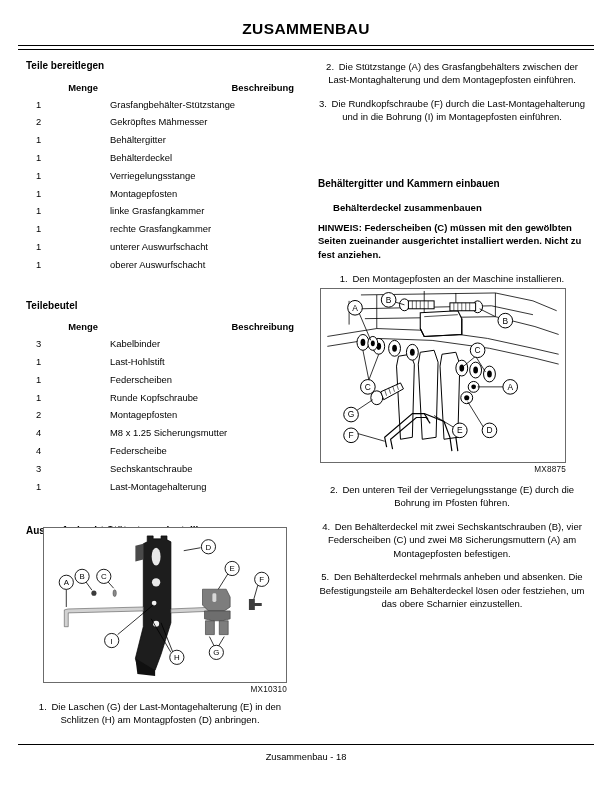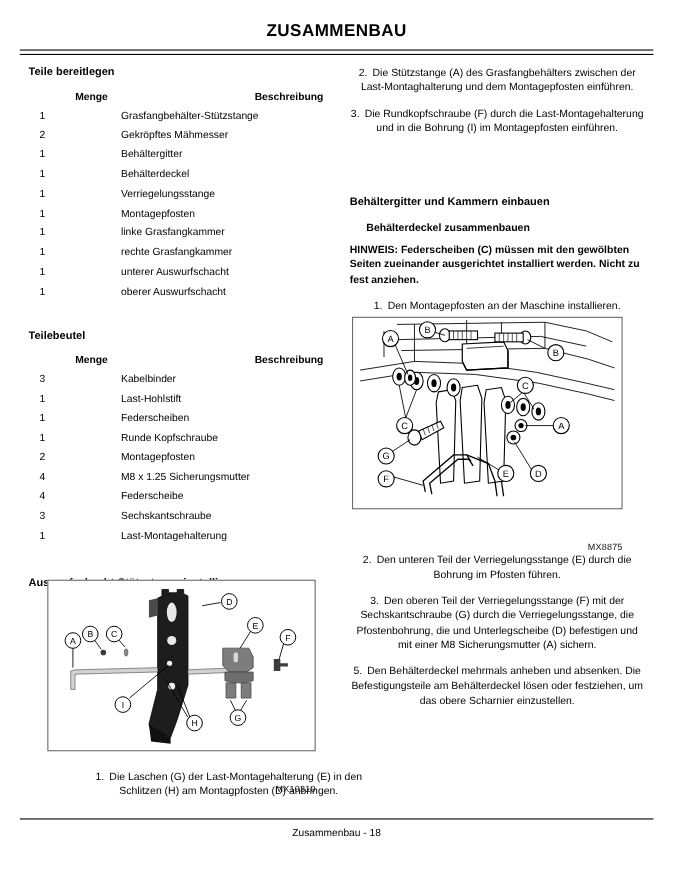--- a/index.html
+++ b/index.html
@@ -107,21 +107,20 @@
     background: #fff;
     box-sizing: border-box;
     overflow: hidden;
   }
   .figcap {
     position: absolute;
     font-size: 8.2px;
     letter-spacing: 0.2px;
     color: #111;
     text-align: right;
-    margin-top: 28px;
   }
   .fig-left  { left: 43px; top: 527px; width: 244px; height: 156px; }
   .cap-left  { left: 147px; top: 685px; width: 140px; }
   .fig-right { left: 320px; top: 288px; width: 246px; height: 175px; }
   .cap-right { left: 430px; top: 465px; width: 136px; }
 
   .figsvg { display: block; width: 100%; height: 100%; }
 
   
   .ftr-rule {
@@ -340,21 +339,21 @@
           </g>
         <g>
             <circle cx="68" cy="114" r="7.2" fill="#fff" stroke="#000" stroke-width="0.9"></circle>
             <text x="68" y="117">I</text>
           </g>
       </g>
     </svg>
   </div>
   <div class="figcap cap-left">MX10310</div>
 
-  <div class="col" style="left:26px; top:700px;margin-left:48px;">
+  <div class="col" style="left:26px; top:700px;">
     <p class="step">
       <span class="num">1.</span>
       <span>Die Laschen (G) der Last-Montagehalterung (E) in den Schlitzen (H) am Montagpfosten (D) anbringen.</span>
     </p>
   </div>
 
   <div class="col col-right">
     <p class="step">
       <span class="num">2.</span>
       <span>Die Stützstange (A) des Grasfangbehälters zwischen der Last-Montaghalterung und dem Montagepfosten einführen.</span>
@@ -530,28 +529,28 @@
           </g>
         <g>
             <circle cx="30" cy="148" r="7.4" fill="#fff" stroke="#000" stroke-width="1"></circle>
             <text x="30" y="151">F</text>
           </g>
       </g>
     </svg>
   </div>
   <div class="figcap cap-right">MX8875</div>
 
-  <div class="col col-right" style="top:483px;margin-top:20px;">
+  <div class="col col-right" style="top:483px;">
     <p class="step">
       <span class="num">2.</span>
       <span>Den unteren Teil der Verriegelungsstange (E) durch die Bohrung im Pfosten führen.</span>
     </p>
     <p class="step">
-      <span class="num">3.</span>
-      <span>Den oberen Teil der Verriegelungsstange (F) mit der Sechskantschraube (G) durch die Verriegelungsstange, die Pfostenbohrung, die und Unterlegscheibe (D) befestigen und mit einer M8 Sicherungsmutter (A) sichern.</span>
+      <span class="num">4.</span>
+      <span>Den Behälterdeckel mit zwei Sechskantschrauben (B), vier Federscheiben (C) und zwei M8 Sicherungsmuttern (A) am Montagepfosten befestigen.</span>
     </p>
     <p class="step">
       <span class="num">5.</span>
       <span>Den Behälterdeckel mehrmals anheben und absenken. Die Befestigungsteile am Behälterdeckel lösen oder festziehen, um das obere Scharnier einzustellen.</span>
     </p>
   </div>
 
   <div class="ftr-rule"></div>
   <div class="ftr-text">Zusammenbau - 18</div>
 

